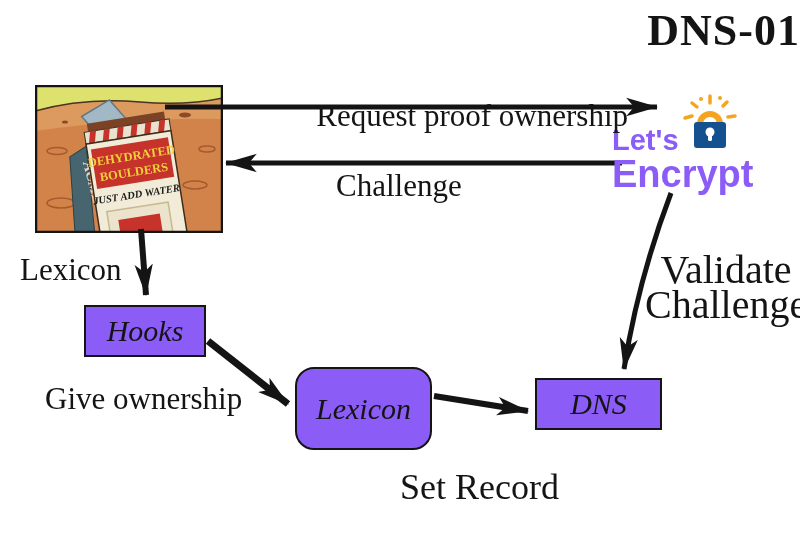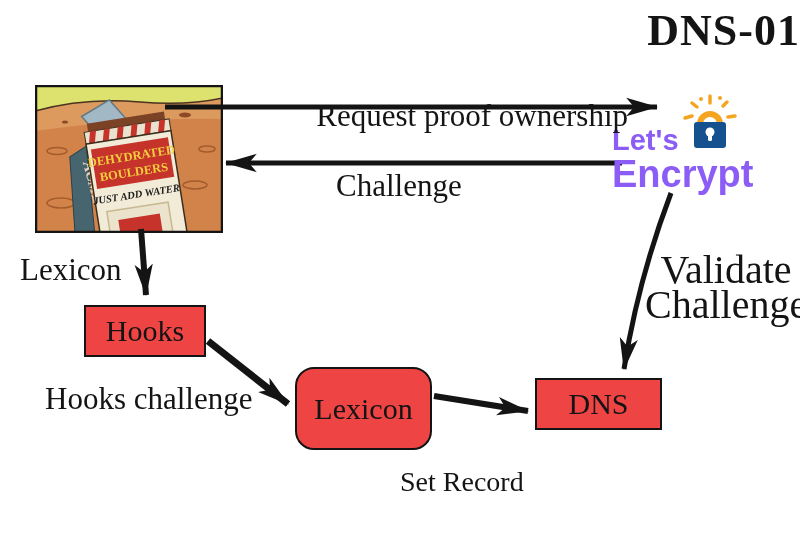--- a/index.html
+++ b/index.html
@@ -5,24 +5,24 @@
   html,body{margin:0;padding:0;background:#ffffff;}
   #canvas{position:relative;width:800px;height:533px;background:#ffffff;overflow:hidden;
           font-family:"Liberation Serif",serif;color:#141414;}
   .abs{position:absolute;}
   #title{left:0;top:5px;width:800px;text-align:right;font-size:44px;font-weight:bold;letter-spacing:1px;}
   .lbl{font-size:31px;white-space:nowrap;text-align:center;}
   #lbl-request{left:250px;top:64px;width:378px;text-align:right;margin-top:34px;}
   #lbl-challenge{left:336px;top:168px;}
   #lbl-trigger{left:20px;top:252px;}
   #lbl-give{left:45px;top:381px;}
-  #lbl-setrecord{left:400px;top:466px;font-size:28px;}
+  #lbl-setrecord{left:400px;top:466px;font-size:36px;}
   #lbl-validate{left:645px;top:252px;font-size:40px;line-height:35px;white-space:nowrap;}
-  .node{background:#ef4444;border:2px solid #141414;box-sizing:border-box;
-        display:flex;align-items:center;justify-content:center;font-size:30px;}
+  .node{background:#8b5cf6;border:2px solid #141414;box-sizing:border-box;
+        display:flex;align-items:center;justify-content:center;font-size:30px;font-style:italic;}
   #node-hooks{left:84px;top:305px;width:122px;height:52px;}
   #node-lexicon{left:295px;top:367px;width:137px;height:83px;border-radius:19px;}
   #node-dns{left:535px;top:378px;width:127px;height:52px;}
   #overlay{left:0;top:0;width:800px;height:533px;pointer-events:none;}
   .arrow{stroke:#141414;}
   #acme-img{left:35px;top:85px;width:188px;height:148px;}
   #le-logo{left:610px;top:94px;width:142px;height:100px;
            font-family:"Liberation Sans",sans-serif;font-weight:bold;color:#8b5cf6;}
   #le-line1{position:absolute;left:2px;top:30px;font-size:29px;}
   #le-line2{position:absolute;left:2px;top:59px;font-size:38px;}
@@ -110,21 +110,21 @@
       <circle cx="28" cy="38" r="4.5" fill="#ffffff"></circle>
       <rect x="26" y="38" width="4" height="9" rx="1.5" fill="#ffffff"></rect>
     </svg>
     <div id="le-line1">Let's</div>
     <div id="le-line2">Encrypt</div>
   </div>
 
   <div id="lbl-request" class="abs lbl">Request proof ownership</div>
   <div id="lbl-challenge" class="abs lbl">Challenge</div>
   <div id="lbl-trigger" class="abs lbl">Lexicon</div>
-  <div id="lbl-give" class="abs lbl">Hooks challenge</div>
+  <div id="lbl-give" class="abs lbl">Give ownership</div>
   <div id="lbl-setrecord" class="abs lbl">Set Record</div>
   <div id="lbl-validate" class="abs lbl">
     <div>Validate</div>
     <div>Challenge</div>
   </div>
 
   <div id="node-hooks" class="abs node">
     <span>Hooks</span>
   </div>
   <div id="node-lexicon" class="abs node">

